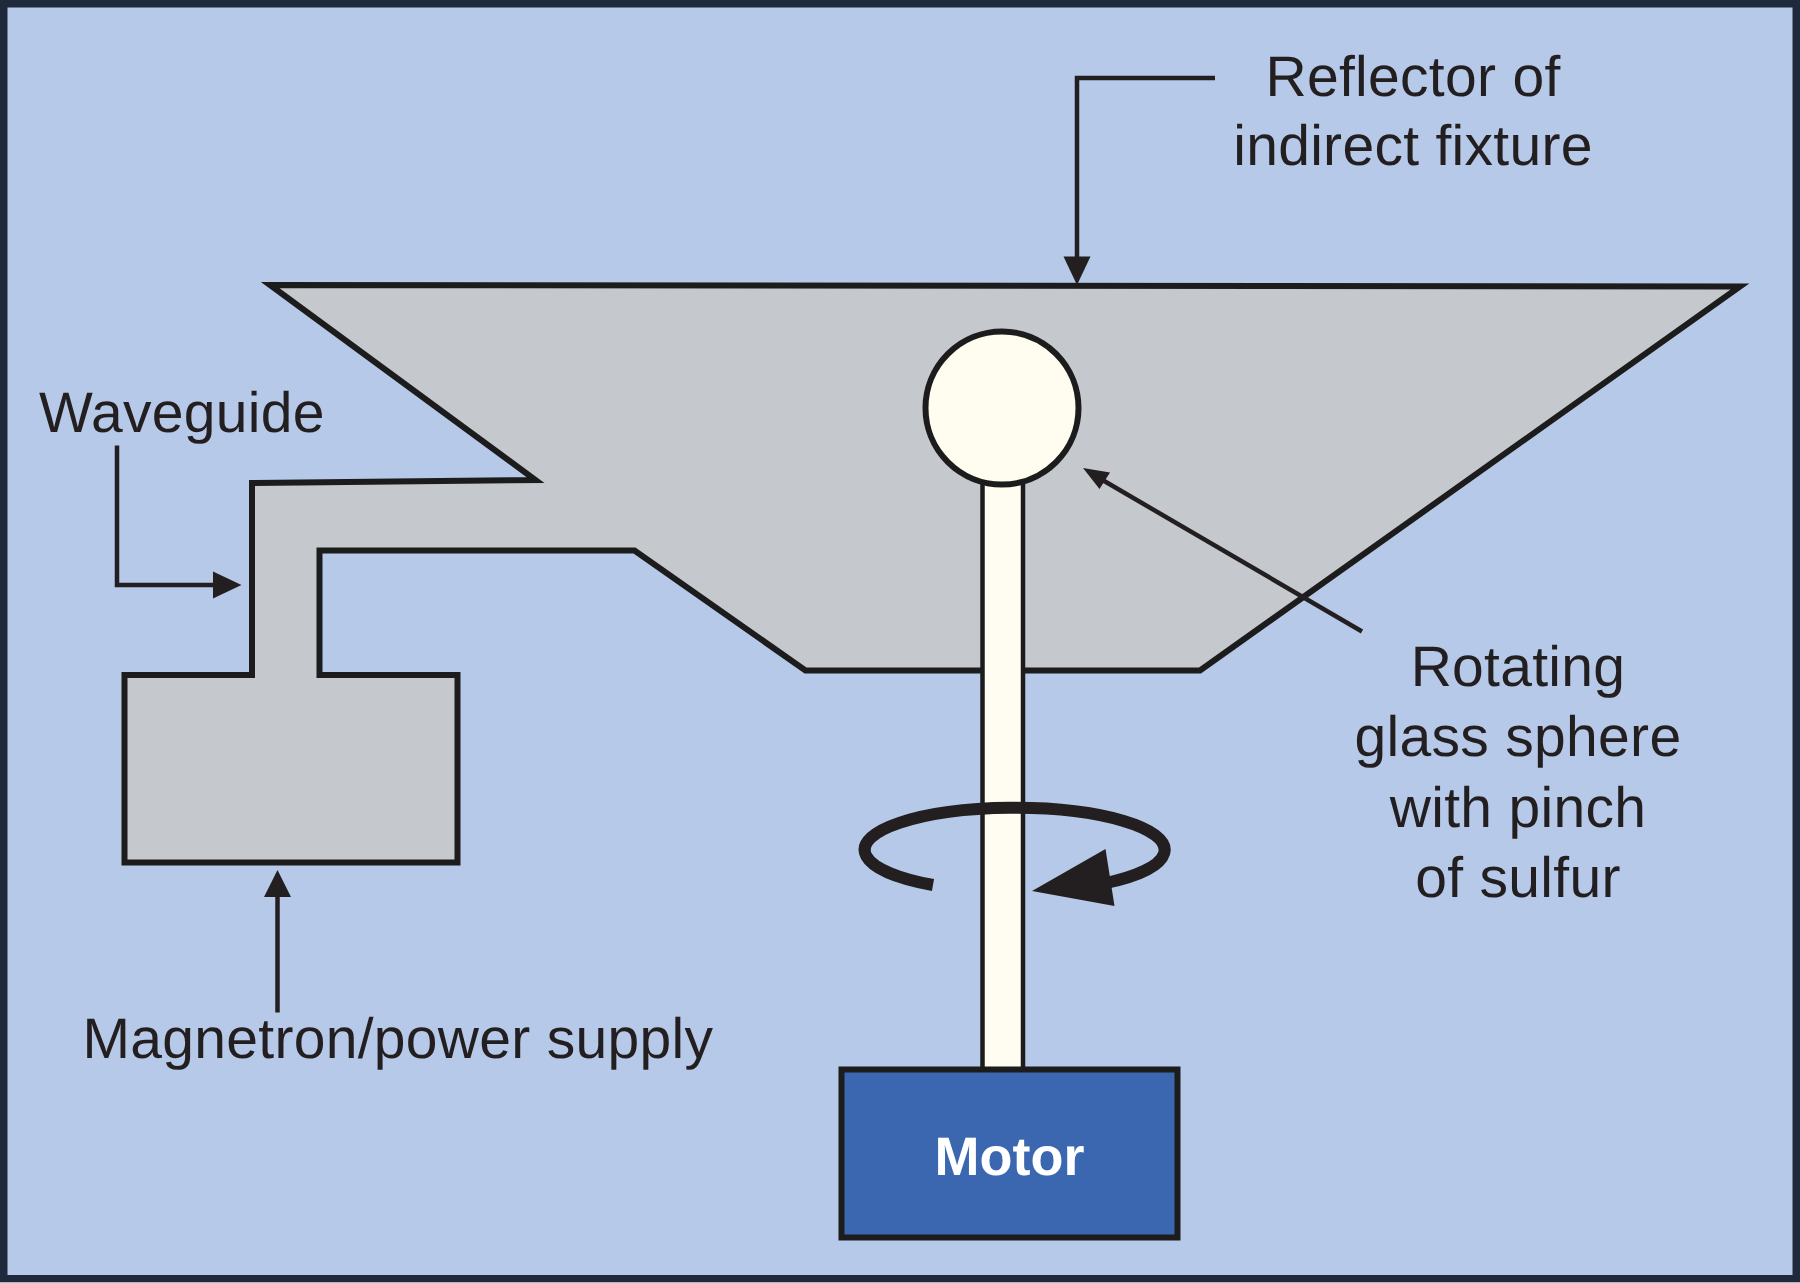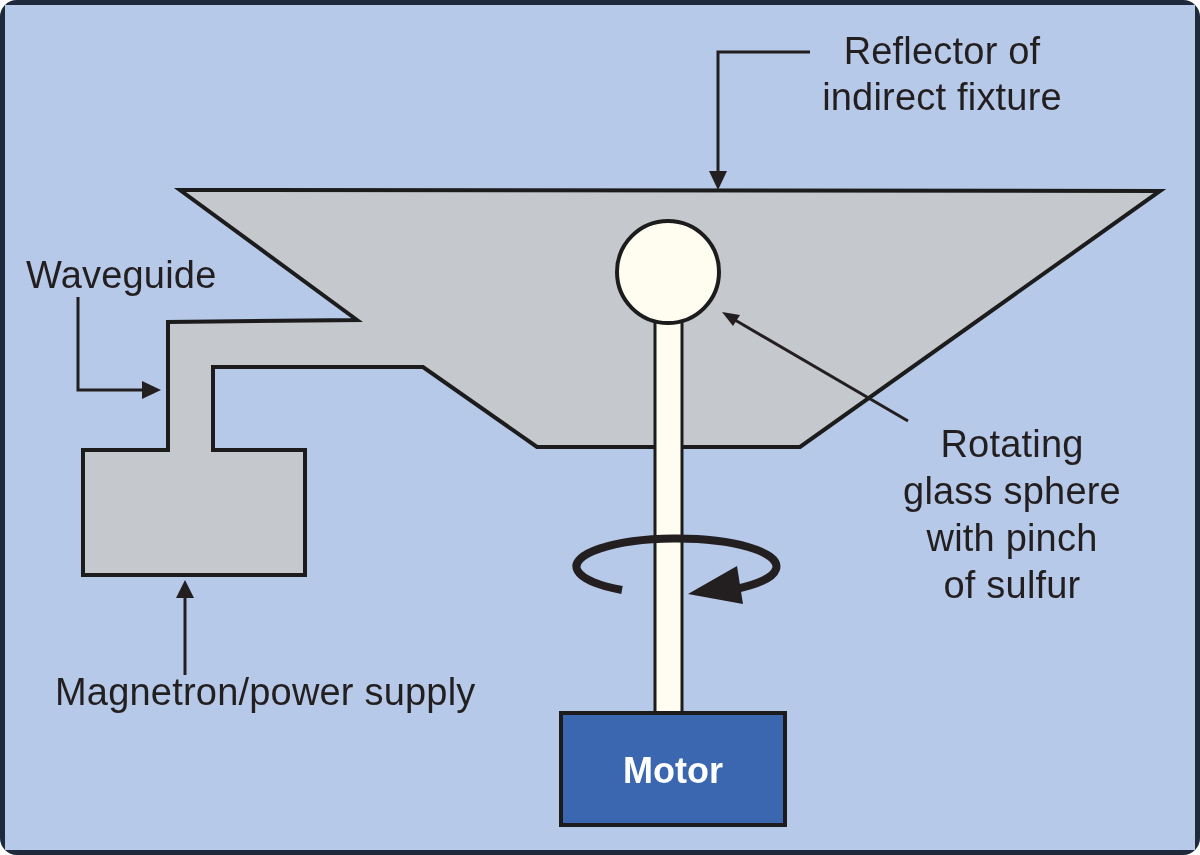--- a/index.html
+++ b/index.html
@@ -6,21 +6,20 @@
     margin: 0;
     padding: 0;
     background: #ffffff;
     font-family: "Liberation Sans", sans-serif;
   }
   .canvas {
     position: relative;
     width: 1200px;
     height: 855px;
     overflow: hidden;
-    border-radius: 17px;
   }
   .canvas svg {
     display: block;
     width: 1200px;
     height: 855px;
   }
   text {
     font-family: "Liberation Sans", sans-serif;
   }
   .label {

